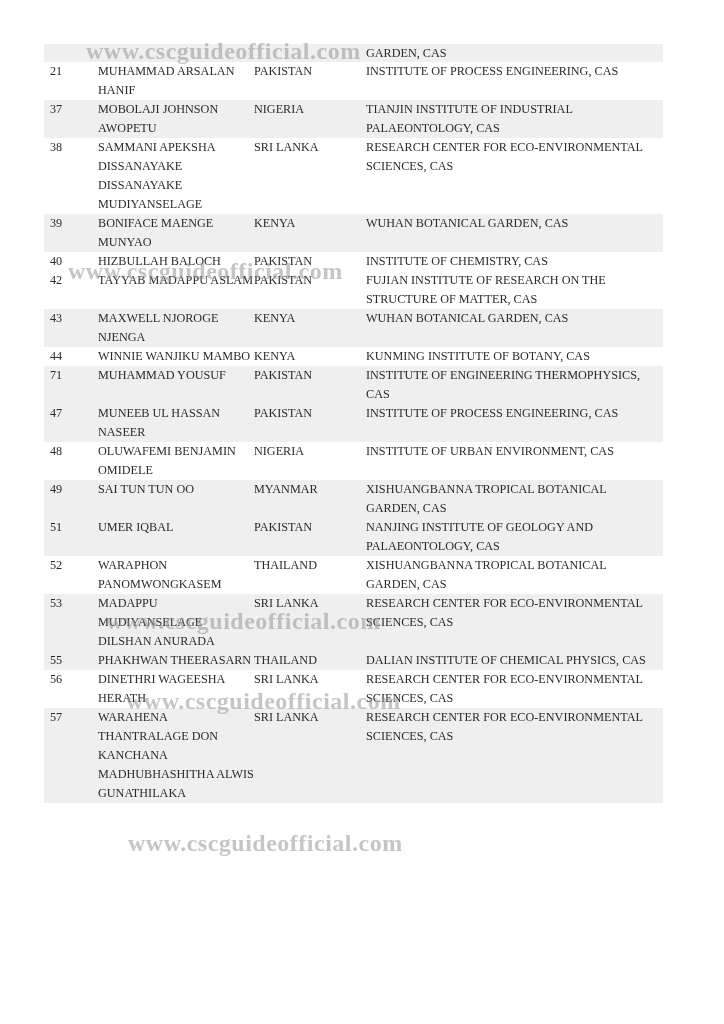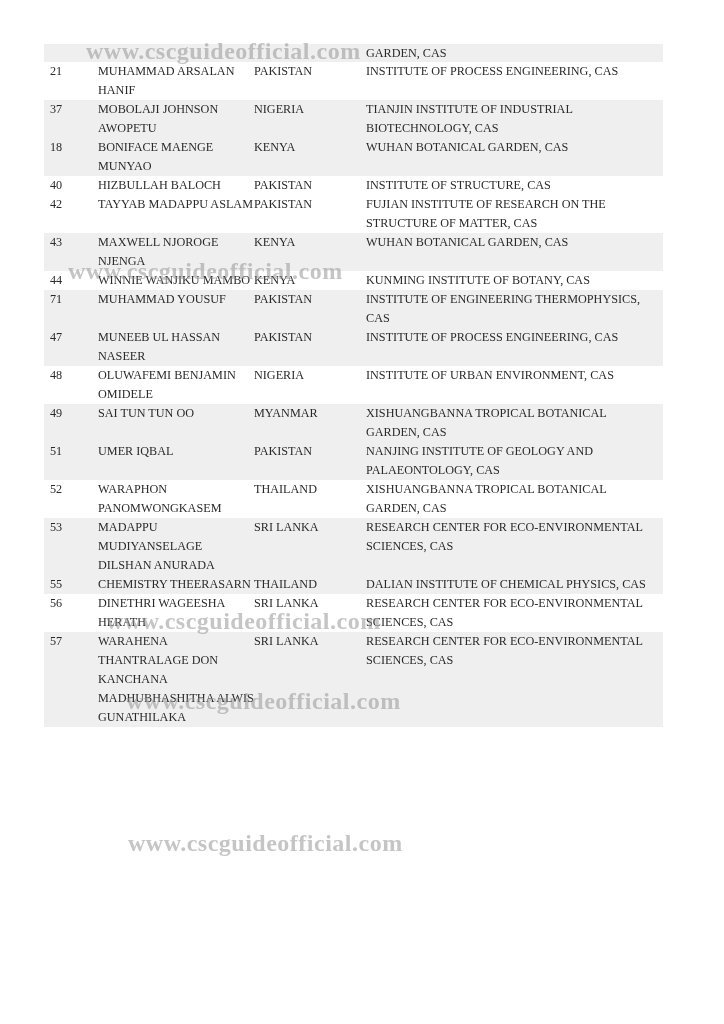--- a/index.html
+++ b/index.html
@@ -33,33 +33,39 @@
       <tr>
         <td class="num">21</td>
         <td class="name">MUHAMMAD ARSALAN HANIF</td>
         <td class="country">PAKISTAN</td>
         <td class="inst">INSTITUTE OF PROCESS ENGINEERING, CAS</td>
       </tr>
       <tr class="shaded">
         <td class="num">37</td>
         <td class="name">MOBOLAJI JOHNSON AWOPETU</td>
         <td class="country">NIGERIA</td>
-        <td class="inst">TIANJIN INSTITUTE OF INDUSTRIAL BIOTECHNOLOGY, CAS</td>
+        <td class="inst">TIANJIN INSTITUTE OF INDUSTRIAL PALAEONTOLOGY, CAS</td>
+      </tr>
+      <tr>
+        <td class="num">38</td>
+        <td class="name">SAMMANI APEKSHA DISSANAYAKE DISSANAYAKE MUDIYANSELAGE</td>
+        <td class="country">SRI LANKA</td>
+        <td class="inst">RESEARCH CENTER FOR ECO-ENVIRONMENTAL SCIENCES, CAS</td>
       </tr>
       <tr class="shaded">
-        <td class="num">18</td>
+        <td class="num">39</td>
         <td class="name">BONIFACE MAENGE MUNYAO</td>
         <td class="country">KENYA</td>
         <td class="inst">WUHAN BOTANICAL GARDEN, CAS</td>
       </tr>
       <tr>
         <td class="num">40</td>
         <td class="name">HIZBULLAH BALOCH</td>
         <td class="country">PAKISTAN</td>
-        <td class="inst">INSTITUTE OF STRUCTURE, CAS</td>
+        <td class="inst">INSTITUTE OF CHEMISTRY, CAS</td>
       </tr>
       <tr>
         <td class="num">42</td>
         <td class="name">TAYYAB MADAPPU ASLAM</td>
         <td class="country">PAKISTAN</td>
         <td class="inst">FUJIAN INSTITUTE OF RESEARCH ON THE STRUCTURE OF MATTER, CAS</td>
       </tr>
       <tr class="shaded">
         <td class="num">43</td>
         <td class="name">MAXWELL NJOROGE NJENGA</td>
@@ -109,21 +115,21 @@
         <td class="inst">XISHUANGBANNA TROPICAL BOTANICAL GARDEN, CAS</td>
       </tr>
       <tr class="shaded">
         <td class="num">53</td>
         <td class="name">MADAPPU MUDIYANSELAGE DILSHAN ANURADA</td>
         <td class="country">SRI LANKA</td>
         <td class="inst">RESEARCH CENTER FOR ECO-ENVIRONMENTAL SCIENCES, CAS</td>
       </tr>
       <tr class="shaded">
         <td class="num">55</td>
-        <td class="name">CHEMISTRY THEERASARN</td>
+        <td class="name">PHAKHWAN THEERASARN</td>
         <td class="country">THAILAND</td>
         <td class="inst">DALIAN INSTITUTE OF CHEMICAL PHYSICS, CAS</td>
       </tr>
       <tr>
         <td class="num">56</td>
         <td class="name">DINETHRI WAGEESHA HERATH</td>
         <td class="country">SRI LANKA</td>
         <td class="inst">RESEARCH CENTER FOR ECO-ENVIRONMENTAL SCIENCES, CAS</td>
       </tr>
       <tr class="shaded">

